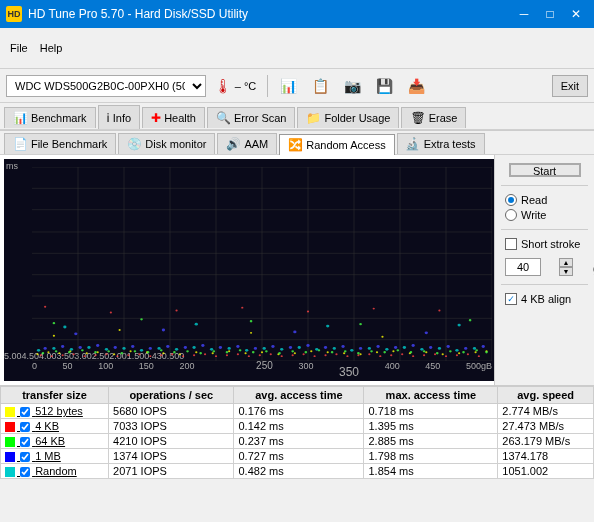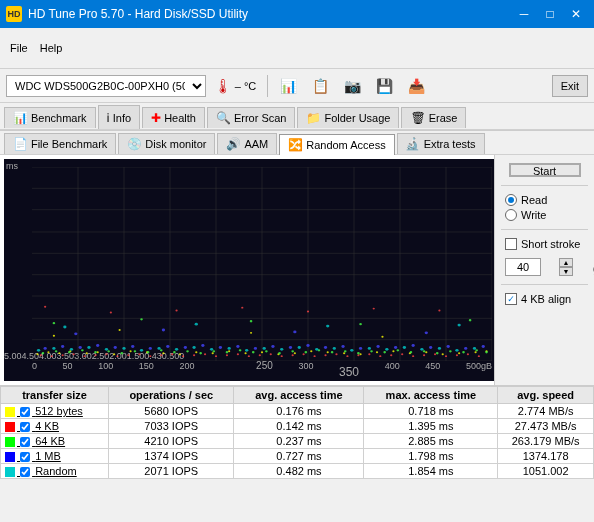--- a/index.html
+++ b/index.html
@@ -44,21 +44,21 @@
     .checkbox-box.checked::after { content: '✓'; font-size: 9px; color: #0078d7; }
     .spinner-group { display: flex; align-items: flex-end; gap: 18px; width: 100%; padding-left: 4px; }
     .spinner-input { width: 36px; height: 18px; border: 1px solid #999; background: white; font-size: 11px; text-align: center; }
     .spinner-arrows { display: flex; flex-direction: column; }
     .spinner-arrow { width: 14px; height: 9px; background: #e0e0e0; border: 1px solid #999; display: flex; align-items: center; justify-content: center; font-size: 7px; cursor: pointer; line-height: 1; }
     .spinner-unit { font-size: 13px; margin-left: 2px; }
 
     
     .data-table { width: 100%; border-collapse: collapse; font-size: 11px; }
     .data-table th { background: #e8e8e8; border: 1px solid #ccc; padding: 2px 8px; text-align: center; font-weight: bold; }
-    .data-table td { border: 1px solid #d0d0d0; padding: 1px 4px; text-align: center; }
+    .data-table td { border: 1px solid #d0d0d0; padding: 1px 4px; text-align: left; }
     .data-table td.left { text-align: left; text-decoration: underline; }
     .table-wrapper { background: white; border-top: 1px solid #ccc; }
 
     .divider-line { width: 100%; height: 1px; background: #ccc; }
   </style>
 </head>
 <body>
 
 <div class="title-bar">
   <div class="title-bar-left">

